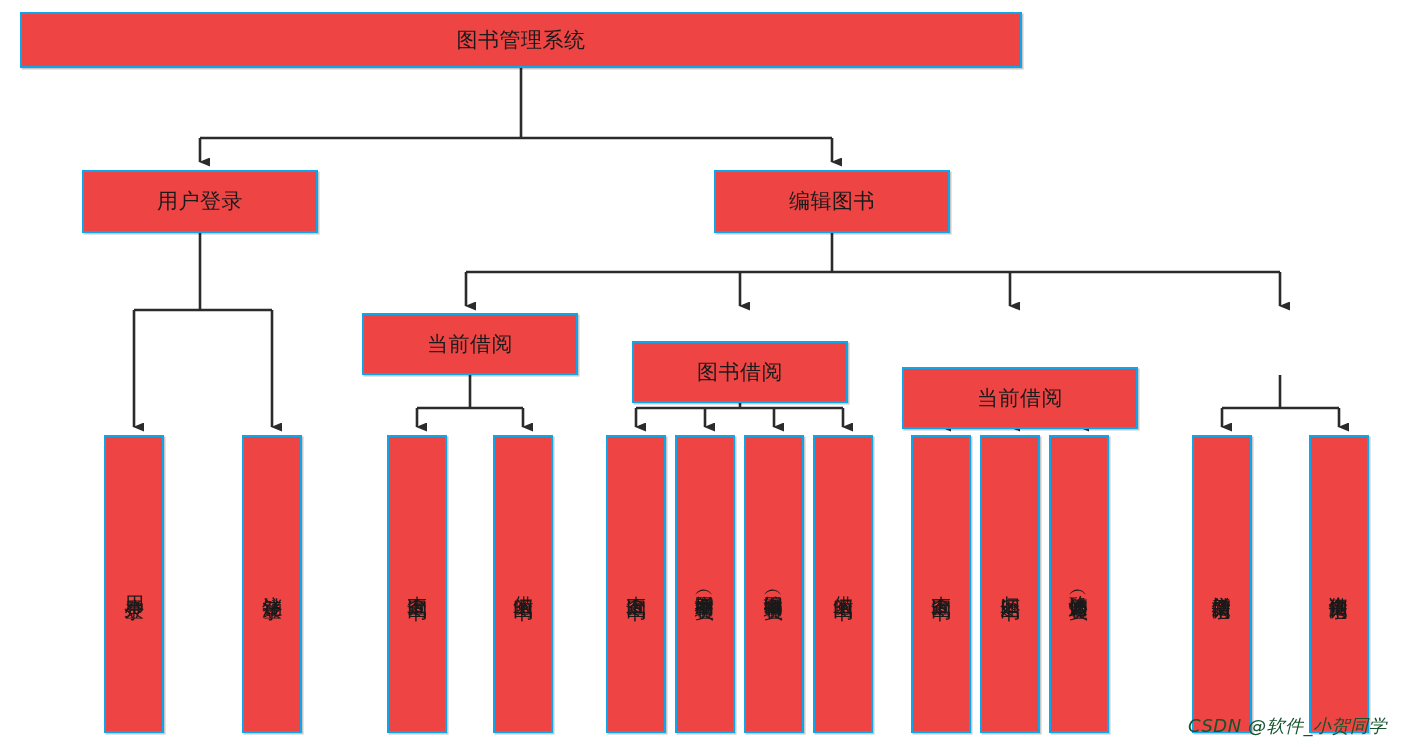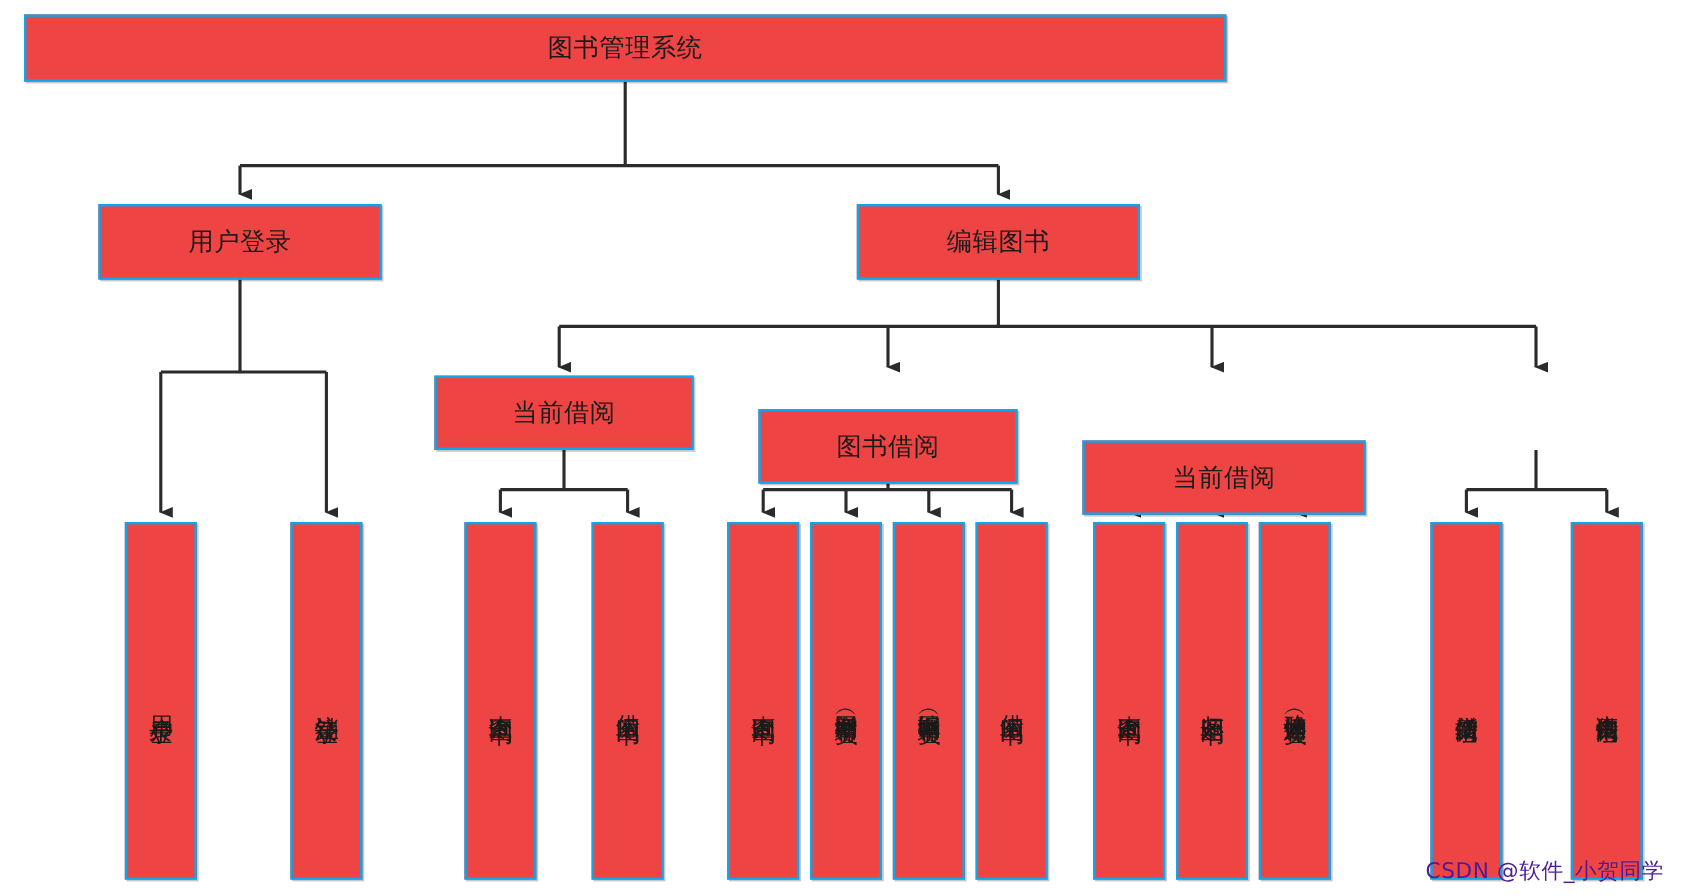--- a/index.html
+++ b/index.html
@@ -62,24 +62,25 @@
     top: 0;
     width: 1405px;
     height: 747px;
     pointer-events: none;
   }
   #watermark {
     position: absolute;
     left: 1188px;
     top: 714px;
     font-size: 18px;
-    color: #4c1d95;
+    color: #14532d;
     white-space: nowrap;
     letter-spacing: 0.5px;
     font-family: "DejaVu Sans", "Liberation Sans", sans-serif;
+    font-style: italic;
   }
 </style>
 </head>
 <body>
 
 <div id="diagram-root">
 
   <svg id="edge-layer" viewBox="0 0 1405 747" width="1405" height="747" xmlns="http://www.w3.org/2000/svg">
     <defs>
       <marker id="arrowhead" markerWidth="9" markerHeight="11" refX="4.5" refY="10" orient="auto" markerUnits="userSpaceOnUse">

